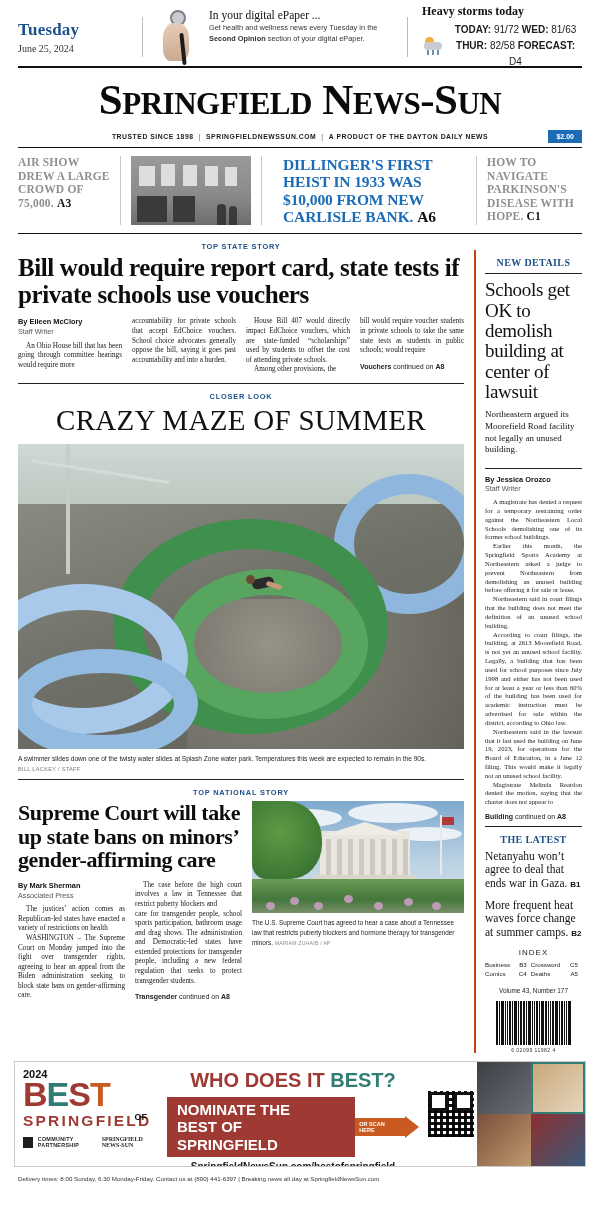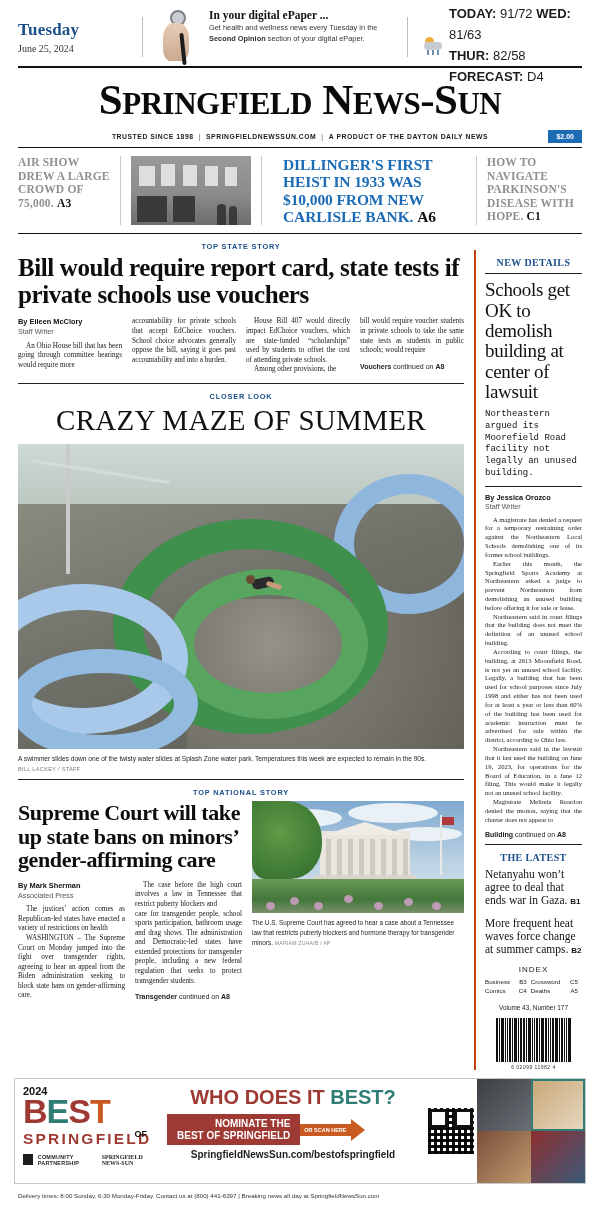--- a/index.html
+++ b/index.html
@@ -17,33 +17,33 @@
   .topbar { display:flex; align-items:center; padding:14px 18px 6px 18px; height:66px; }
   .tb-date { width:110px; }
   .tb-day { font-family:"Liberation Serif", serif; font-weight:bold; font-size:17px; color:#1b4f8a; letter-spacing:.2px; }
   .tb-full { font-family:"Liberation Serif", serif; font-size:10px; color:#333; margin-top:3px; }
   .vrule { width:1px; background:#bbb; height:40px; margin:0 14px; }
   .tb-epaper { display:flex; align-items:flex-start; flex:1; }
   .steth { width:46px; height:56px; position:relative; margin-right:6px; flex:0 0 46px; }
   .steth .bell { position:absolute; left:13px; top:1px; width:16px; height:16px; border-radius:50%; background:#c9ccd1; border:2px solid #7d8288; }
   .steth .hand { position:absolute; left:6px; top:14px; width:26px; height:38px; background:linear-gradient(180deg,#e6cdb9,#caa98f); border-radius:40% 40% 30% 30%; }
   .steth .tube { position:absolute; left:24px; top:24px; width:4px; height:32px; background:#1c1c1c; border-radius:3px; transform:rotate(-6deg); }
-  .ep-head { font-family:"Liberation Serif", serif; font-weight:bold; font-size:11.5px; color:#111; }
+  .ep-head { font-family:"Liberation Serif", serif; font-weight:normal; font-size:11.5px; color:#111; }
   .ep-sub { font-size:7.4px; color:#333; line-height:1.45; margin-top:2px; max-width:250px; }
   .ep-sub b { font-weight:bold; }
   .tb-weather { width:160px; }
   .wx-head { font-family:"Liberation Serif", serif; font-weight:bold; font-size:12px; color:#111; }
   .wx-row { display:flex; align-items:center; margin-top:3px; }
   .wx-icon { width:22px; height:20px; position:relative; margin-right:5px; flex:0 0 22px; }
   .wx-icon .sun { position:absolute; left:3px; top:1px; width:9px; height:9px; border-radius:50%; background:#f0b03c; }
   .wx-icon .cloud { position:absolute; left:2px; top:6px; width:18px; height:8px; background:#c8ccd2; border-radius:6px; }
   .wx-icon .rain { position:absolute; left:5px; top:14px; width:1.6px; height:5px; background:#6d8fb0; }
   .wx-icon .rain.r2 { left:10px; }
   .wx-icon .rain.r3 { left:15px; }
-  .wx-lines { font-size:13px; line-height:1.6; color:#1c1c1c; }
+  .wx-lines { font-size:10px; line-height:1.6; color:#1c1c1c;text-align:center; }
   .wx-lines b { font-weight:bold; }
 
   .rule-thick { height:2px; background:#111; margin:0 18px; }
   .rule-thin { height:1px; background:#111; margin:0 18px; }
   .rule-hair { height:1px; background:#222; }
 
   
   .masthead { text-align:center; padding:10px 0 2px 0; }
   .masthead .name {
     font-family:"Liberation Serif", serif; font-weight:bold;
@@ -145,22 +145,22 @@
   .nat-cap { font-family:"Liberation Sans", sans-serif; font-size:6.4px; line-height:1.55; color:#1d1d1d; margin-top:5px; }
   .nat-credit { font-family:"Liberation Sans", sans-serif; font-size:5.2px; color:#8a8a8a; letter-spacing:.2px; }
 
   
   .side-kicker { text-align:center; font-family:"Liberation Serif", serif; font-weight:bold;
                  font-size:10px; letter-spacing:.4px; color:#1b4f8a; text-transform:uppercase;
                  padding:7px 0 5px 0; }
   .side-rule { height:1px; background:#222; margin:0 0 6px 0; }
   .side-head { font-family:"Liberation Serif", serif; font-weight:normal; font-size:19px;
                line-height:1.07; letter-spacing:-.3px; color:#111; margin-bottom:7px; }
-  .side-deck { font-family:Liberation Mono, monospace; font-size:9px; line-height:1.3; color:#111;
-               padding-bottom:6px; border-bottom:1px solid #222; margin-bottom:6px; }
+  .side-deck { font-family:Liberation Serif, serif; font-size:9px; line-height:1.3; color:#111;
+               padding-bottom:12px; border-bottom:1px solid #222; margin-bottom:6px; }
   .side-body { font-family:"Liberation Serif", serif; font-size:6.6px; line-height:1.34;
                color:#1a1a1a; text-align:justify; }
   .latest-item { font-family:"Liberation Serif", serif; font-size:11.5px; line-height:1.16;
                  color:#111; margin-bottom:9px; }
   .latest-item b { font-family:"Liberation Sans", sans-serif; font-size:8px; font-weight:bold; }
   .index-title { text-align:center; font-family:"Liberation Sans", sans-serif; font-size:8px;
                  letter-spacing:1px; color:#222; margin:2px 0 3px 0; }
   .index-tbl { width:100%; font-family:"Liberation Sans", sans-serif; font-size:6.2px; color:#222; border-collapse:collapse; }
   .index-tbl td { padding:1px 0; }
   .index-tbl td.pg { text-align:right; padding-right:4px; font-weight:normal; }
@@ -189,21 +189,21 @@
   .ad-ptext { font-family:"Liberation Sans", sans-serif; font-weight:bold; font-size:5.4px;
               letter-spacing:.3px; color:#1e1e1e; }
   .ad-pname { font-family:"Liberation Serif", serif; font-weight:bold; font-size:6px; color:#1e1e1e; }
   .ad-mid { flex:1; padding:7px 6px 4px 4px; }
   .ad-q { font-family:"Liberation Sans", sans-serif; font-weight:bold; font-size:20px; text-align:center; }
   .ad-q .red { color:#9e3a33; } .ad-q .teal { color:#2f7d74; }
   .ad-sub { font-family:"Liberation Sans", sans-serif; font-size:9px; line-height:1.22; text-align:center;
             color:#1e1e1e; margin-top:2px; }
   .ad-cta-row { display:flex; align-items:center; margin-top:5px; }
   .ad-cta { background:#9e3a33; color:#fff; font-family:"Liberation Sans", sans-serif; font-weight:bold;
-            font-size:10px; line-height:1.15; text-align:right; padding:4px 10px; }
+            font-size:15px; line-height:1.15; text-align:left; padding:4px 10px; }
   .ad-scan { background:#c85a22; color:#fff; font-family:"Liberation Sans", sans-serif; font-weight:bold;
              font-size:5.5px; padding:3px 4px; }
   .ad-arrow { width:0;height:0;border-top:11px solid transparent;border-bottom:11px solid transparent;
               border-left:14px solid #c85a22; }
   .ad-url { font-family:"Liberation Sans", sans-serif; font-weight:bold; font-size:10px; color:#1e1e1e;
             text-align:center; margin-top:4px; }
   .ad-qr { width:52px; display:flex; align-items:center; justify-content:center; }
   .qr { width:46px; height:46px; background:
       repeating-linear-gradient(90deg,#111 0 3px,#fff 3px 6px),
       repeating-linear-gradient(0deg,#111 0 3px,transparent 3px 6px); background-blend-mode:multiply; position:relative; }

